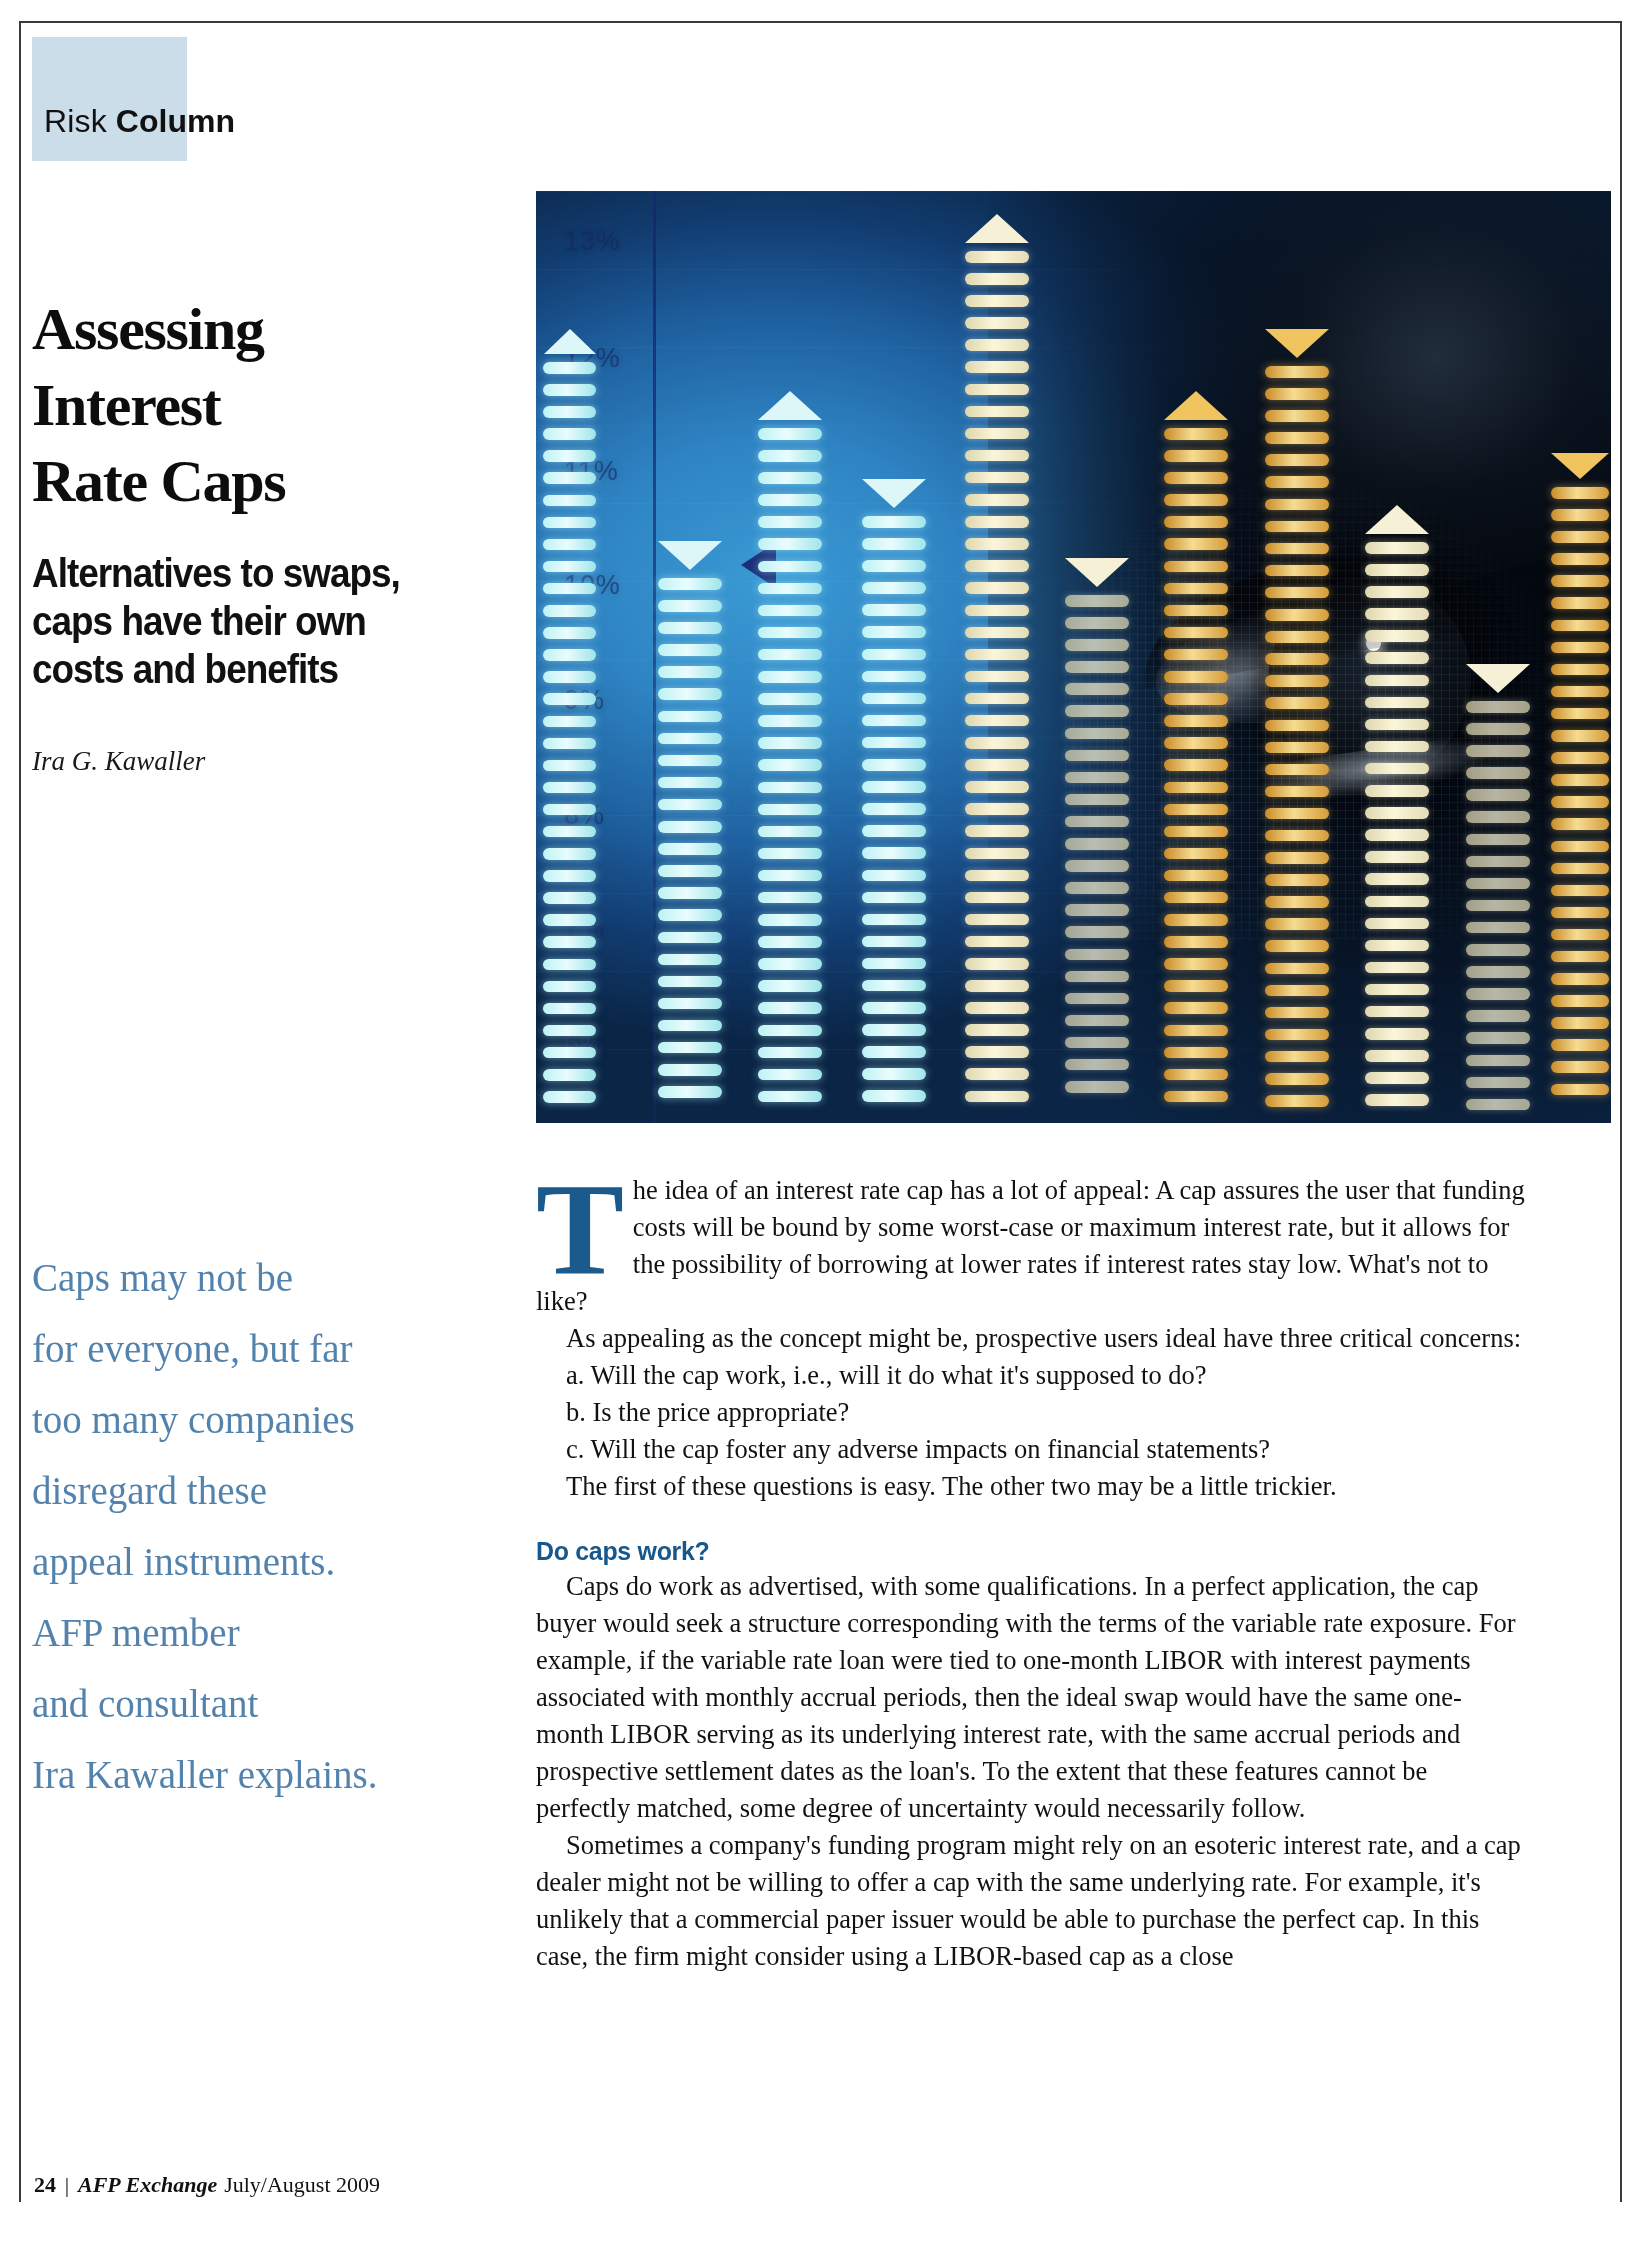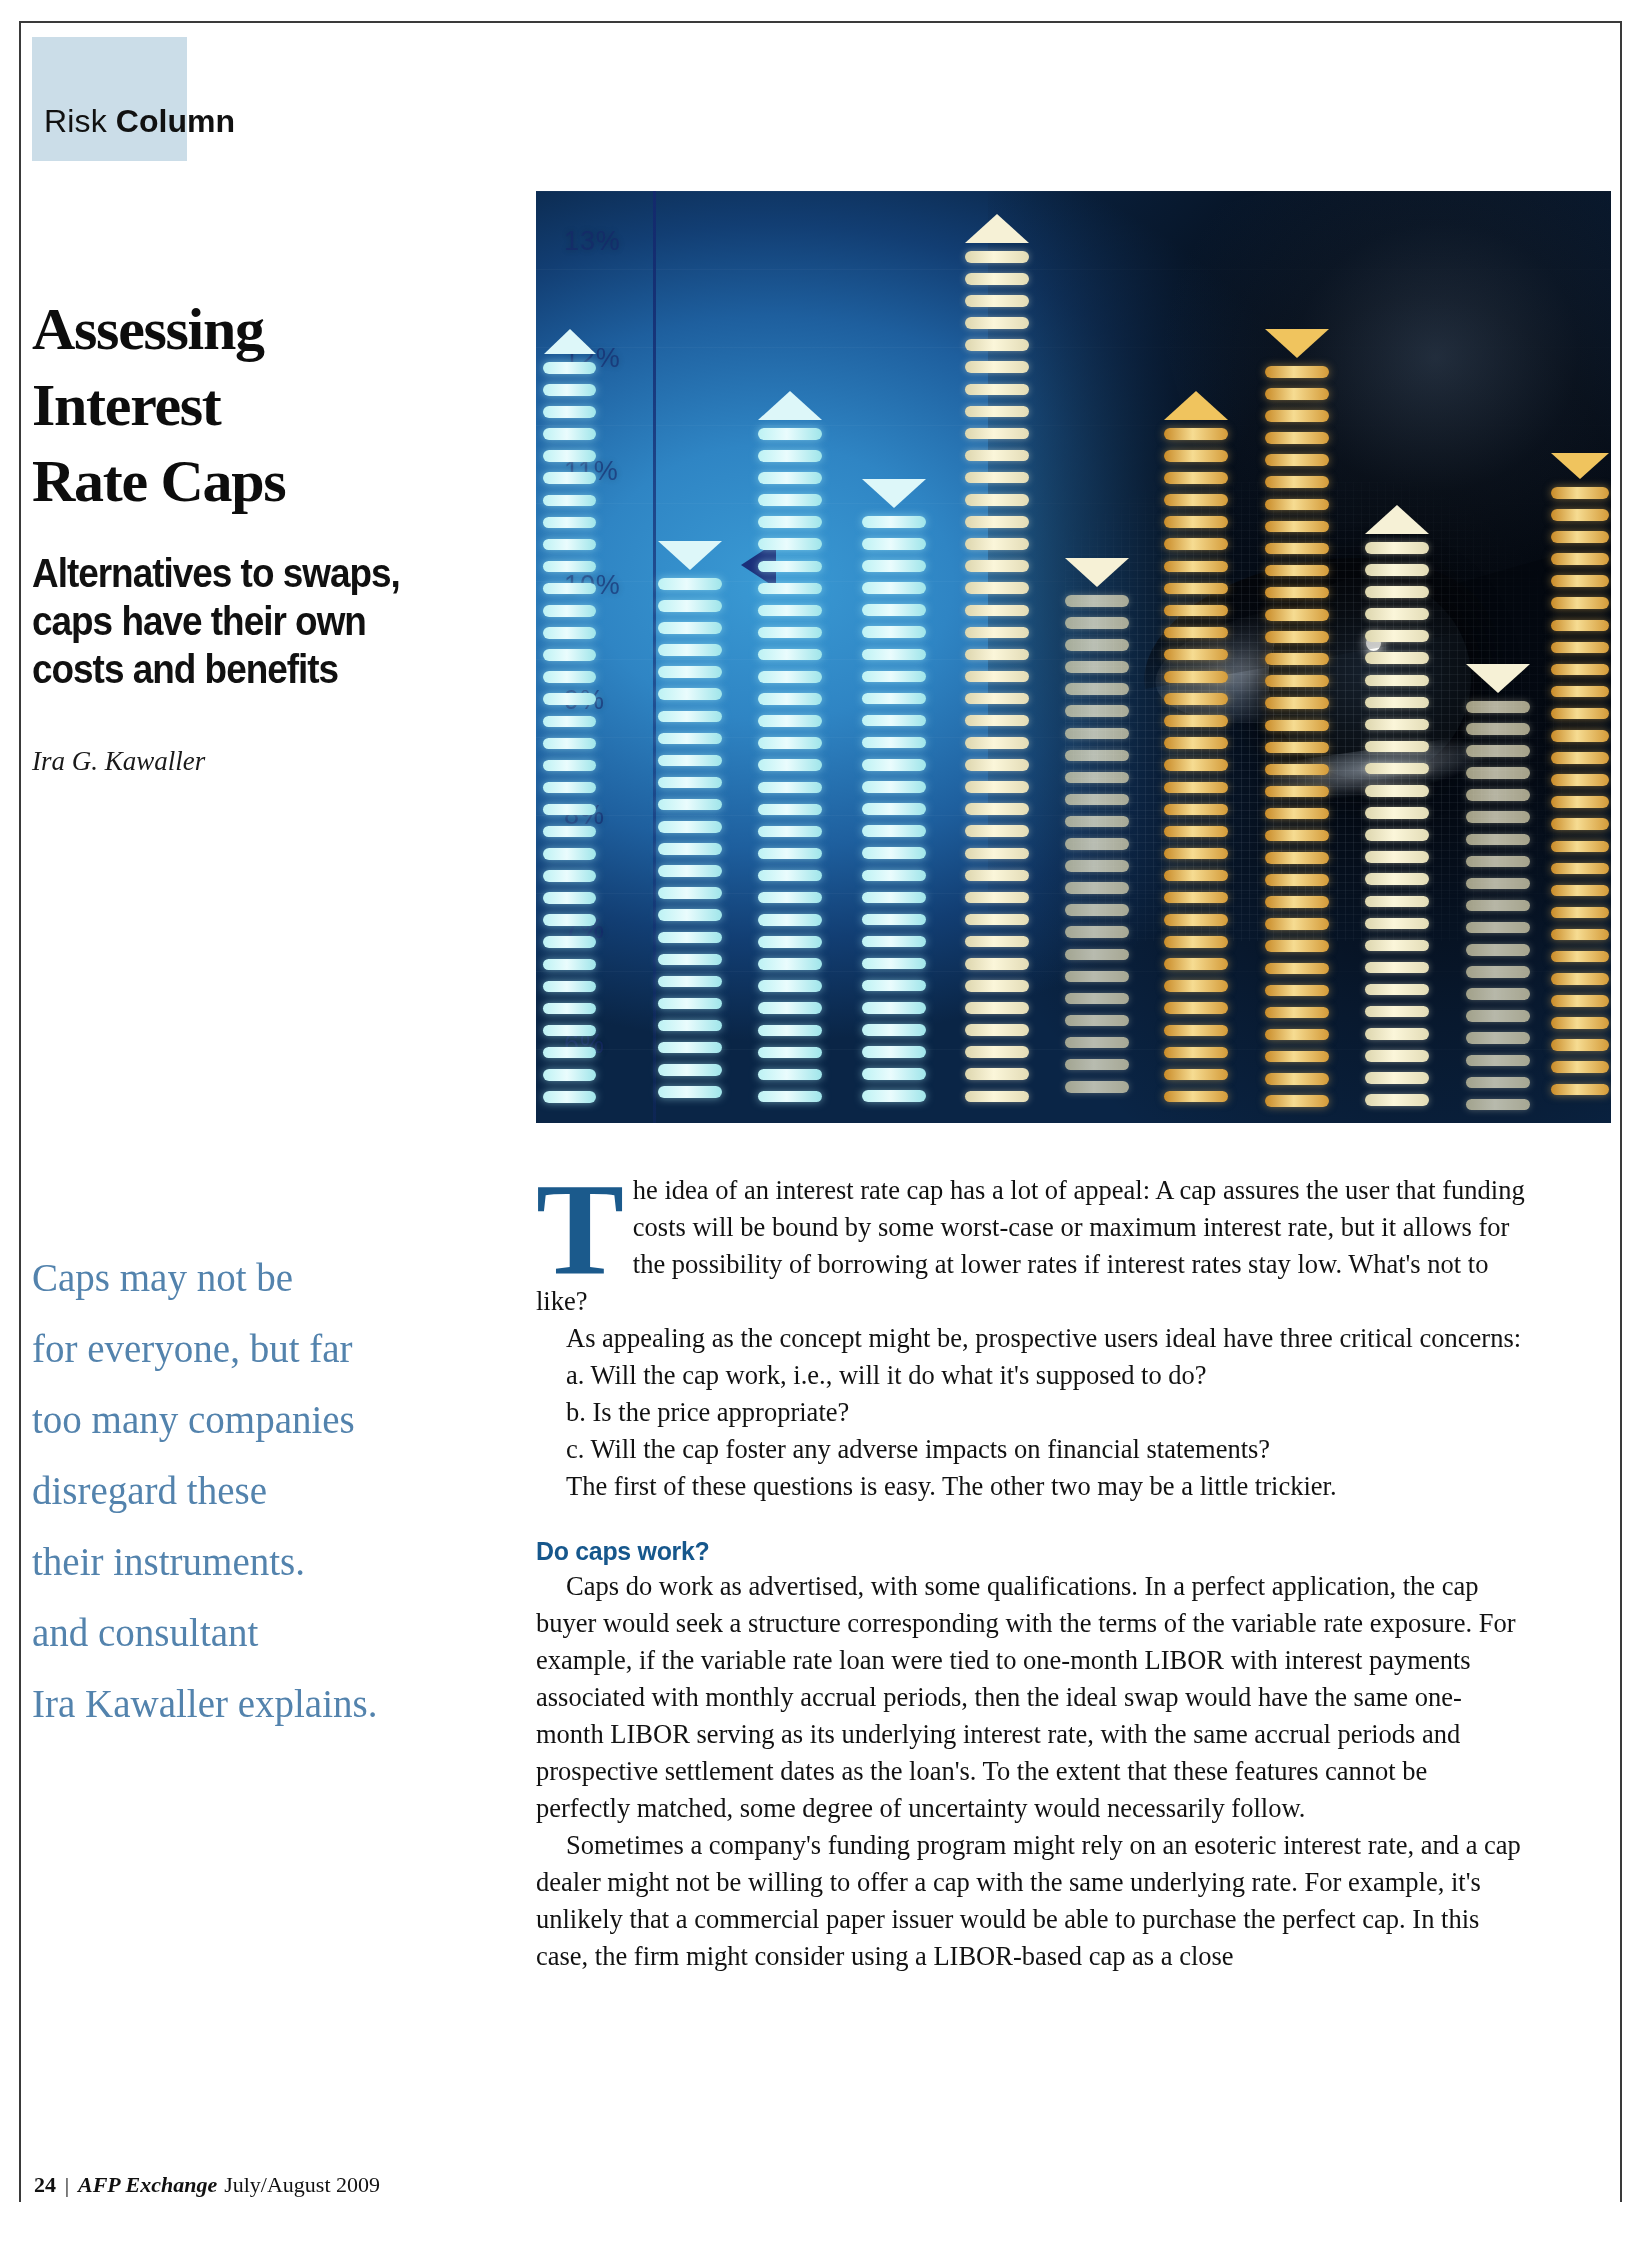--- a/index.html
+++ b/index.html
@@ -271,21 +271,22 @@
       <span>costs and benefits</span>
     </div>
     <div class="byline">Ira G. Kawaller</div>
   </div>
 
   <div class="pullquote">
     <span>Caps may not be</span>
     <span>for everyone, but far</span>
     <span>too many companies</span>
     <span>disregard these</span>
-    <span>their instruments.</span>
+    <span>appeal instruments.</span>
+    <span>AFP member</span>
     <span>and consultant</span>
     <span>Ira Kawaller explains.</span>
   </div>
 
   <div class="photo">
     <div class="sky"></div>
     <div class="gridlines"></div>
     <div class="darkfield"></div>
     <div class="hairwisp"></div>
     <div class="axisline"></div>

